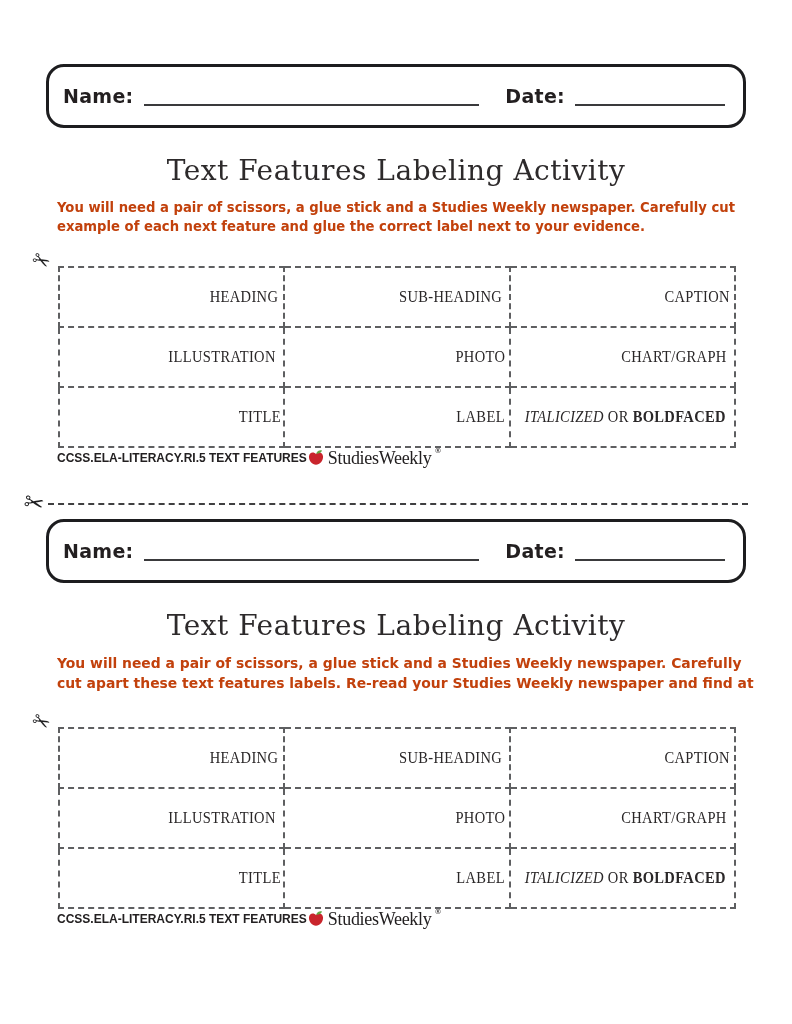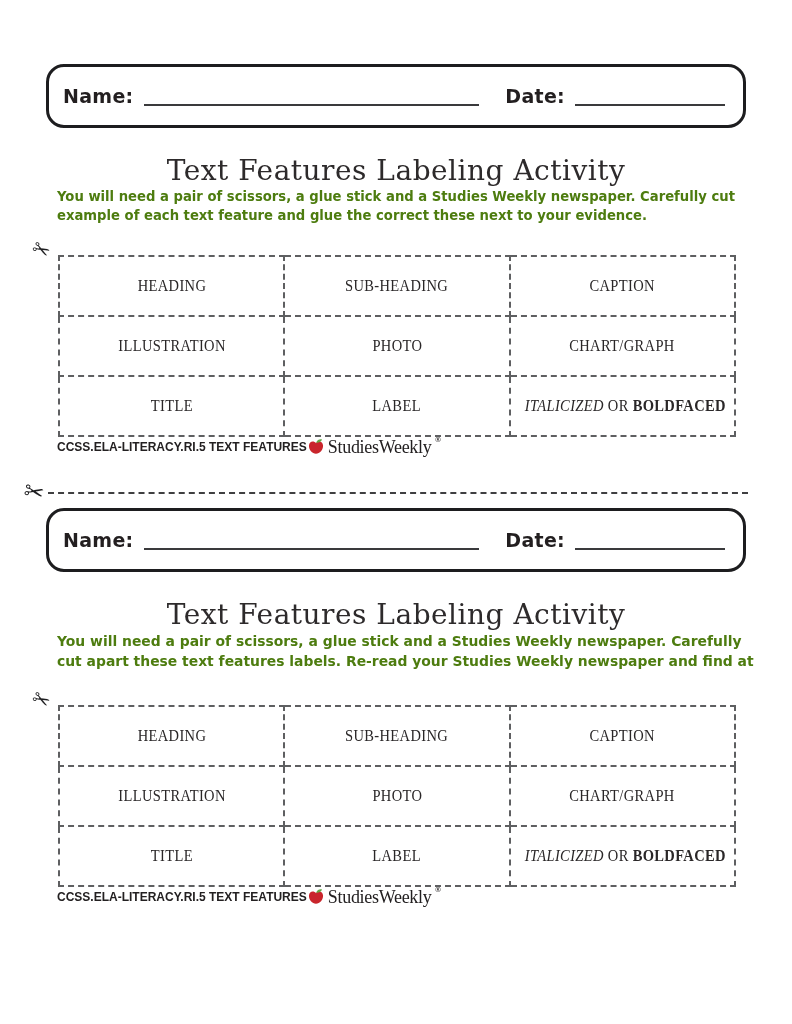--- a/index.html
+++ b/index.html
@@ -46,24 +46,24 @@
     text-align: center;
     font-family: "DejaVu Serif", serif;
     font-weight: 400;
     font-size: 28px;
     letter-spacing: 0.5px;
     color: #2d2a2b;
   }
 
   
   .instructions {
-    margin-top: 1px;
+    margin-top: 12px;
     padding-left: 11px;
     font-weight: 700;
-    color: #4d7c0f;
+    color: #c2410c;
   }
   .copy-1 .instructions { font-size: 13.2px; line-height: 18.5px; }
   .copy-2 .instructions { font-size: 13.9px; line-height: 19.5px; }
   .instr-line { white-space: nowrap; }
 
   
   .grid-wrap {
     position: relative;
     margin: 30px 0 0 0;
     padding: 0 10px 0 12px;
@@ -78,21 +78,21 @@
     line-height: 1;
   }
   table.labels-grid {
     width: 100%;
     border-collapse: collapse;
     table-layout: fixed;
   }
   table.labels-grid td {
     border: 2px dashed #5e5f61;
     height: 60px;
-    text-align: center;
+    text-align: right;
     vertical-align: middle;
     font-family: "Liberation Serif", serif;
     font-size: 16.5px;
     letter-spacing: 0.4px;
     color: #2a2728;
   }
   .cell-label { display: inline-block; transform: scaleX(0.88); white-space: nowrap; }
   .it { font-style: italic; }
   .bf { font-weight: 700; }
 
@@ -169,21 +169,21 @@
       <span class="field-label">Name:</span>
       <span class="write-line name-line"></span>
       <span class="field-label">Date:</span>
       <span class="write-line date-line"></span>
     </div>
 
     <h1 class="ws-title">Text Features Labeling Activity</h1>
 
     <div class="instructions">
       <div class="instr-line">You will need a pair of scissors, a glue stick and a Studies Weekly newspaper. Carefully cut</div>
-      <div class="instr-line">example of each text feature and glue the correct these next to your evidence.</div>
+      <div class="instr-line">example of each next feature and glue the correct label next to your evidence.</div>
     </div>
 
     <div class="grid-wrap">
       <span class="grid-scissors">✂</span>
       <table class="labels-grid">
         <tbody>
           <tr>
             <td><span class="cell-label">HEADING</span></td>
             <td><span class="cell-label">SUB-HEADING</span></td>
             <td><span class="cell-label">CAPTION</span></td>

